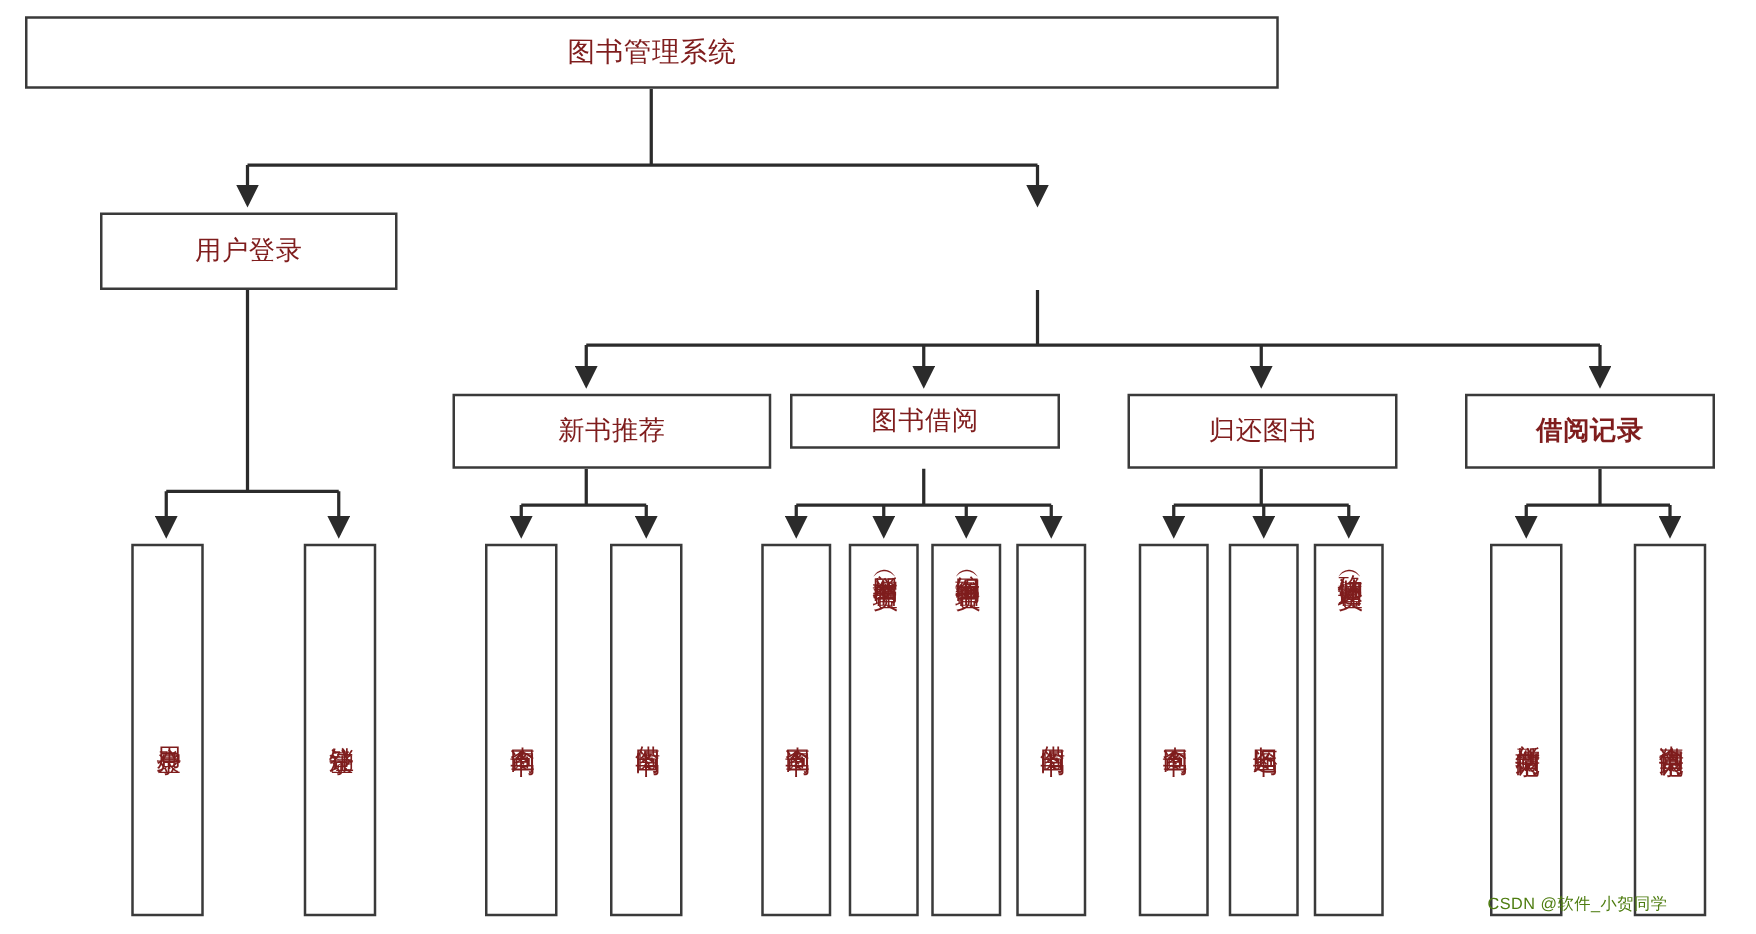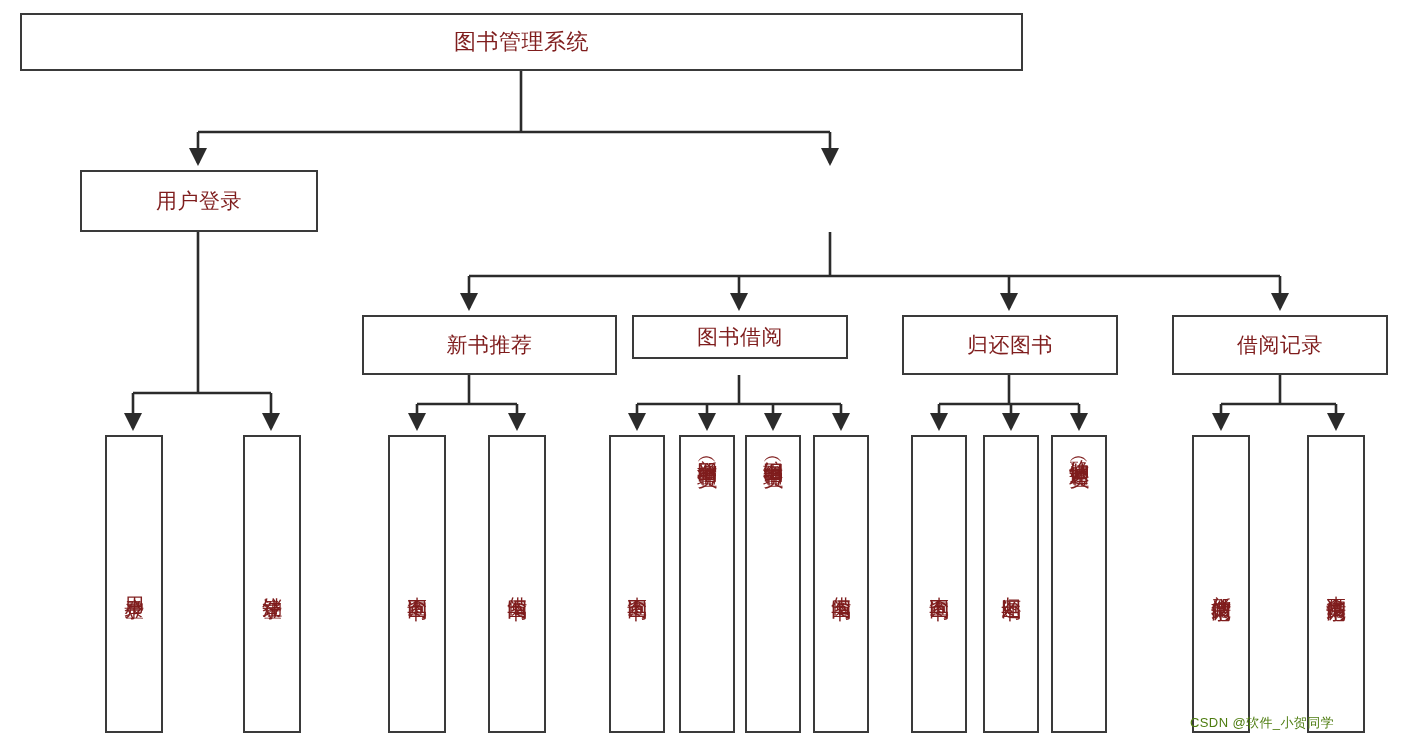--- a/index.html
+++ b/index.html
@@ -144,21 +144,21 @@
   </div>
 
   <div class="node horiz" style="left:632px; top:315px; width:216px; height:44px;">
     <span class="label">图书借阅</span>
   </div>
 
   <div class="node horiz" style="left:902px; top:315px; width:216px; height:60px;">
     <span class="label">归还图书</span>
   </div>
 
-  <div class="node horiz" style="left:1172px; top:315px; width:216px; height:60px;">
+  <div class="node horiz" style="left:1172px; top:315px; width:200px; height:60px;font-weight:bold;">
     <span class="label">借阅记录</span>
   </div>
 
   <div class="node vert center" style="left:105px; top:435px; width:58px; height:298px;">
     <span class="label">用户登录</span>
   </div>
 
   <div class="node vert center" style="left:243px; top:435px; width:58px; height:298px;">
     <span class="label">注销登录</span>
   </div>

